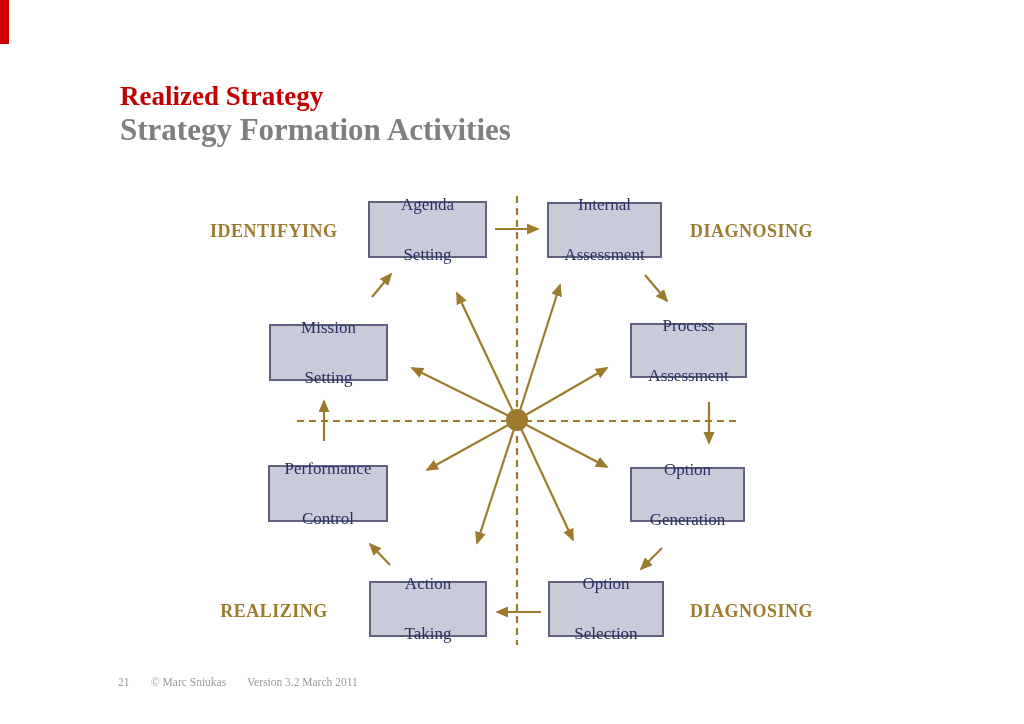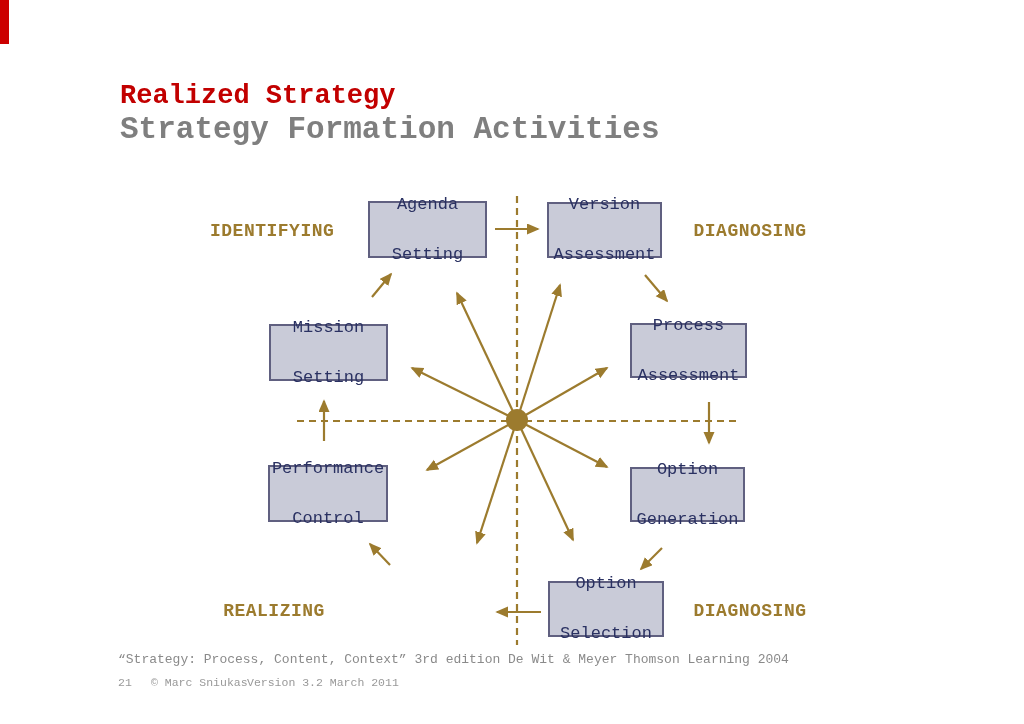--- a/index.html
+++ b/index.html
@@ -1,21 +1,21 @@
 <!DOCTYPE html>
 <html><head>
 <meta charset="utf-8">
 <style>
   html,body{margin:0;padding:0;background:#ffffff;}
   #slide{
     position:relative;
     width:1024px;height:724px;
     background:#ffffff;
     overflow:hidden;
-    font-family:Liberation Mono, monospace;
+    font-family:Liberation Serif, serif;
     --gold:#9c7b2e;
     --box-fill:#c9cbd8;
     --box-border:#606080;
     --box-text:#2a3162;
     --accent:#cc0000;
     --title-red:#c20000;
     --subtitle-gray:#7f7f7f;
     --footer-gray:#8a8a8a;
   }
   .accent-bar{
@@ -117,42 +117,45 @@
   <div class="phase-label" style="left:210px;top:221px;width:120px">IDENTIFYING</div>
   <div class="phase-label" style="left:690px;top:221px;width:120px">DIAGNOSING</div>
   <div class="phase-label" style="left:214px;top:601px;width:120px">REALIZING</div>
   <div class="phase-label" style="left:690px;top:601px;width:120px">DIAGNOSING</div>
 
   <div class="activity-box" style="left:368px;top:201px;width:119px;height:57px">
     <span>Agenda</span>
     <span>Setting</span>
   </div>
   <div class="activity-box" style="left:547px;top:202px;width:115px;height:56px">
-    <span>Version</span>
+    <span>Internal</span>
     <span>Assessment</span>
   </div>
   <div class="activity-box" style="left:269px;top:324px;width:119px;height:57px">
     <span>Mission</span>
     <span>Setting</span>
   </div>
   <div class="activity-box" style="left:630px;top:323px;width:117px;height:55px">
     <span>Process</span>
     <span>Assessment</span>
   </div>
   <div class="activity-box" style="left:268px;top:465px;width:120px;height:57px">
     <span>Performance</span>
     <span>Control</span>
   </div>
   <div class="activity-box" style="left:630px;top:467px;width:115px;height:55px">
     <span>Option</span>
     <span>Generation</span>
   </div>
+  <div class="activity-box" style="left:369px;top:581px;width:118px;height:56px">
+    <span>Action</span>
+    <span>Taking</span>
+  </div>
   <div class="activity-box" style="left:548px;top:581px;width:116px;height:56px">
     <span>Option</span>
     <span>Selection</span>
   </div>
 
-  <div class="source-line">“Strategy: Process, Content, Context” 3rd edition De Wit &amp; Meyer Thomson Learning 2004</div>
   <span class="footer-item" style="left:118px">21</span>
   <span class="footer-item" style="left:151px">© Marc Sniukas</span>
   <span class="footer-item" style="left:247px">Version 3.2 March 2011</span>
 
 </div>
 
 </body></html>

